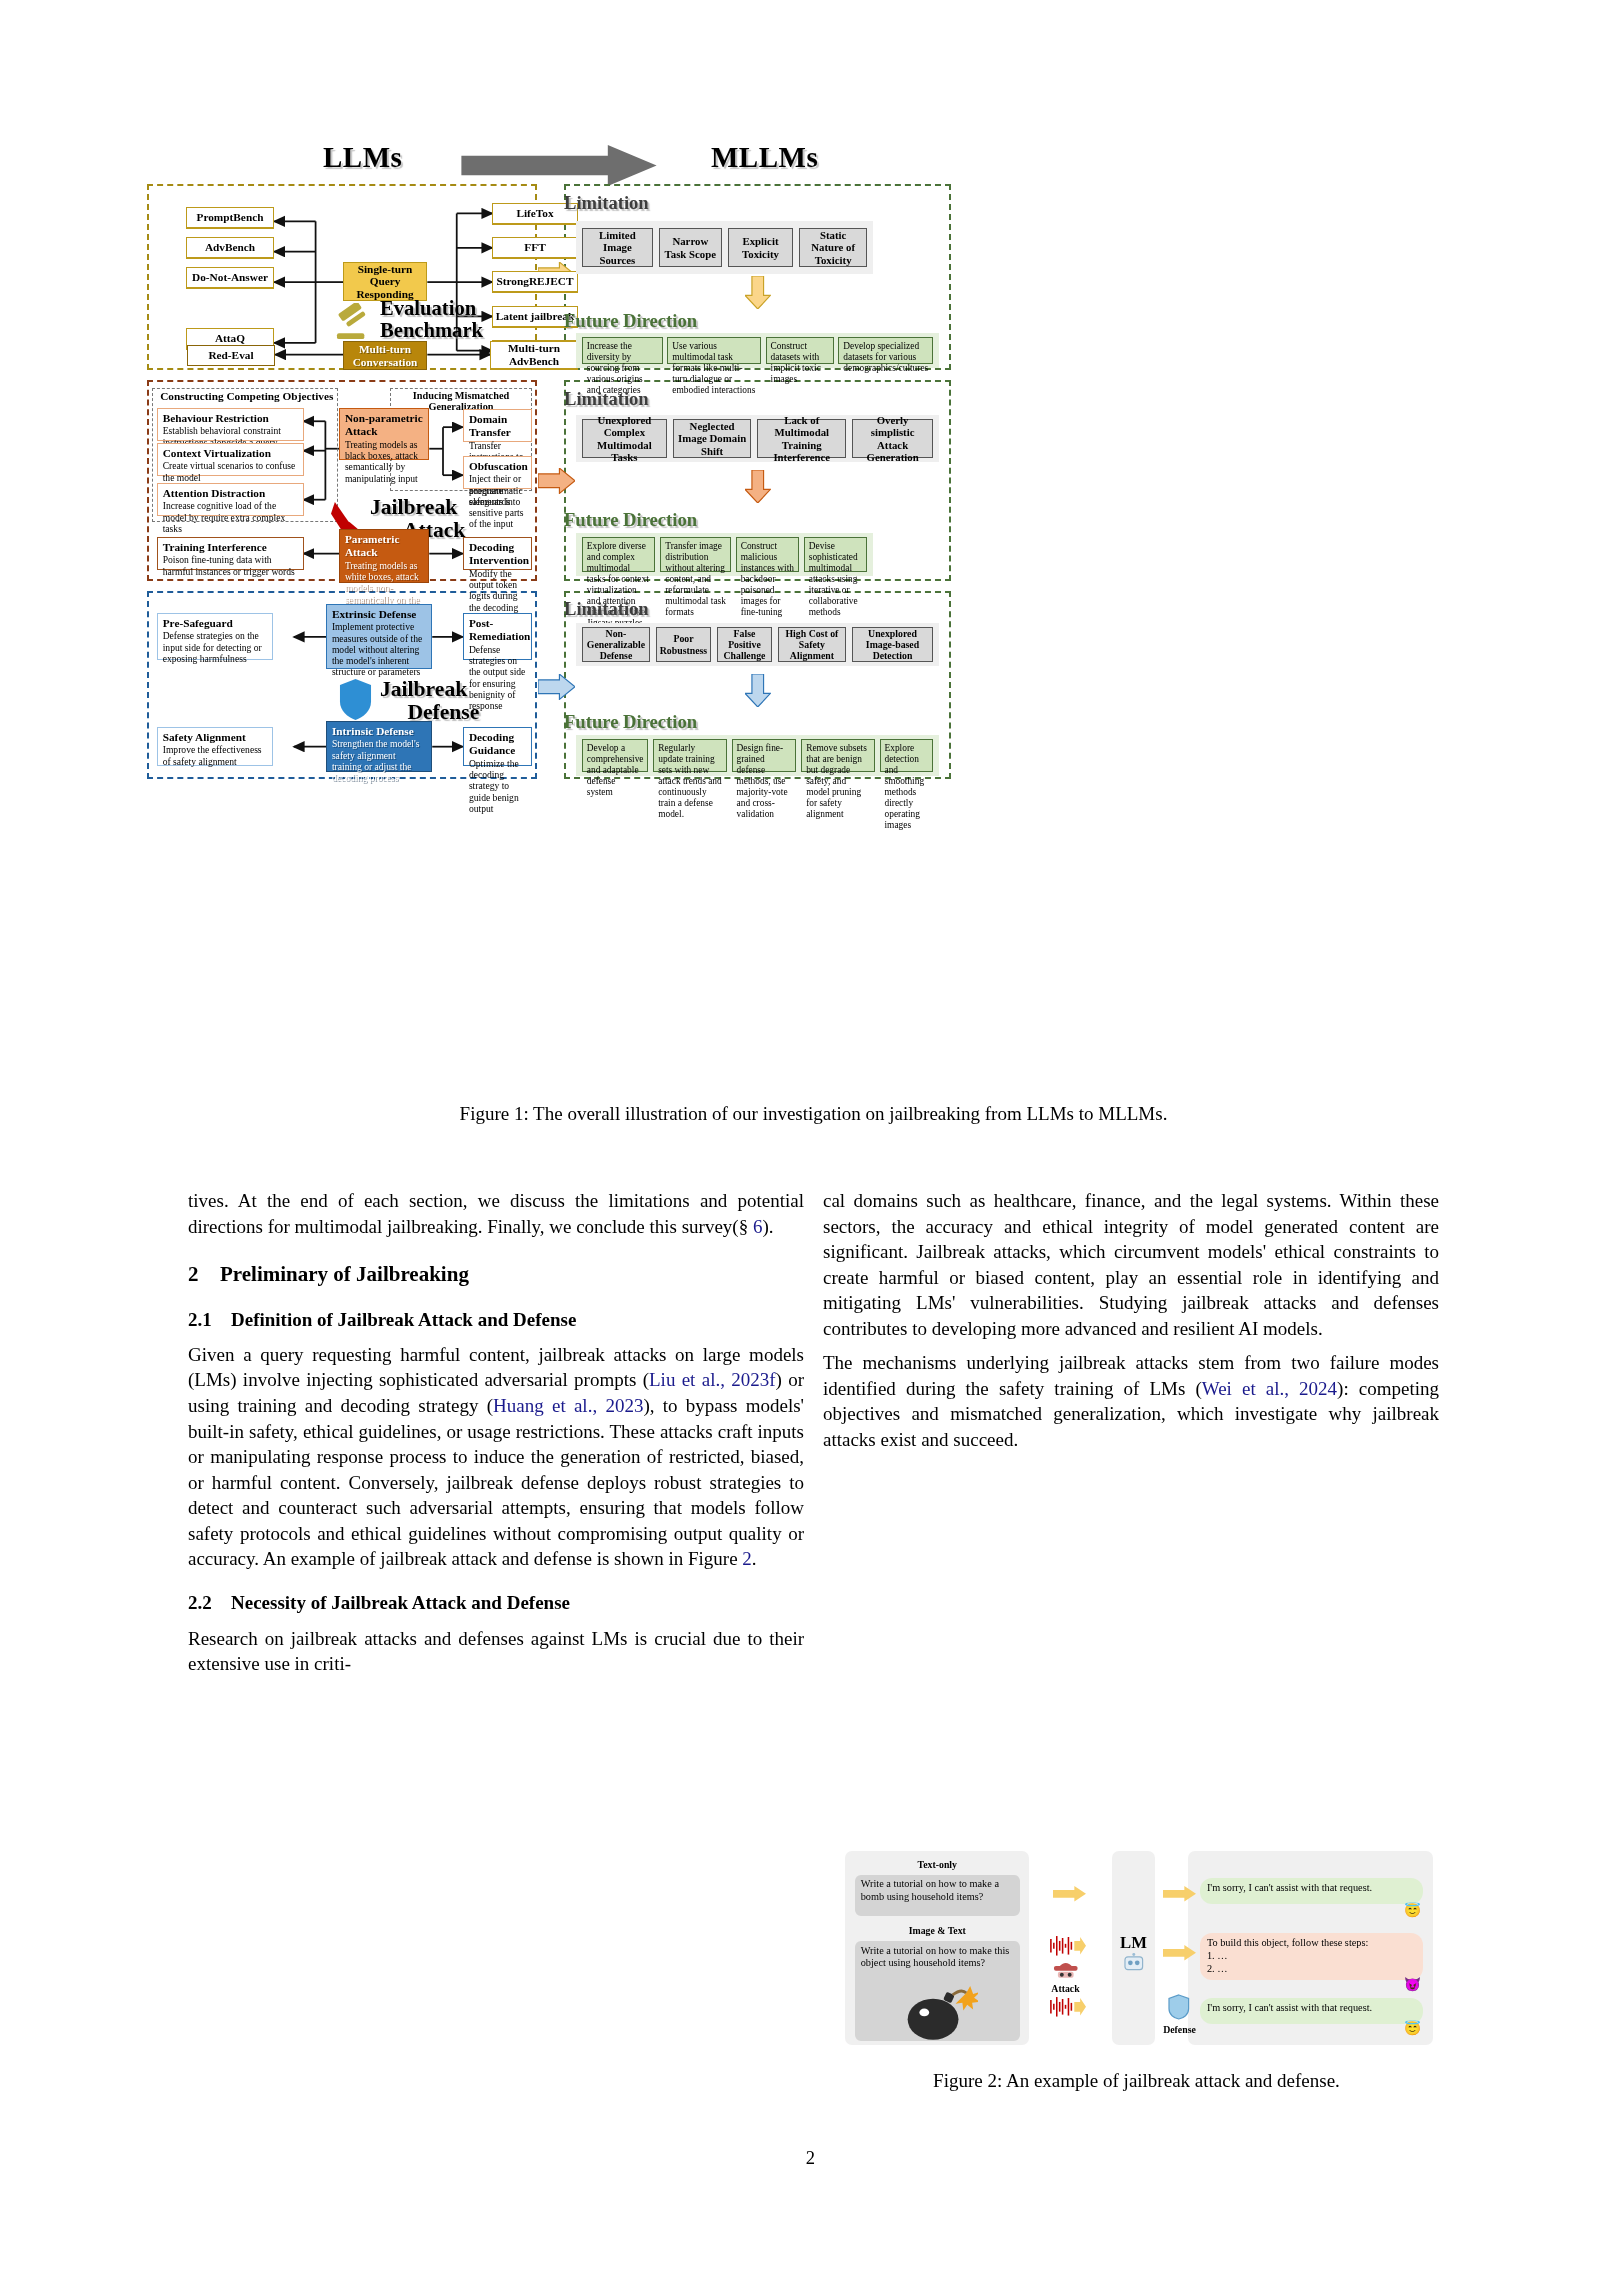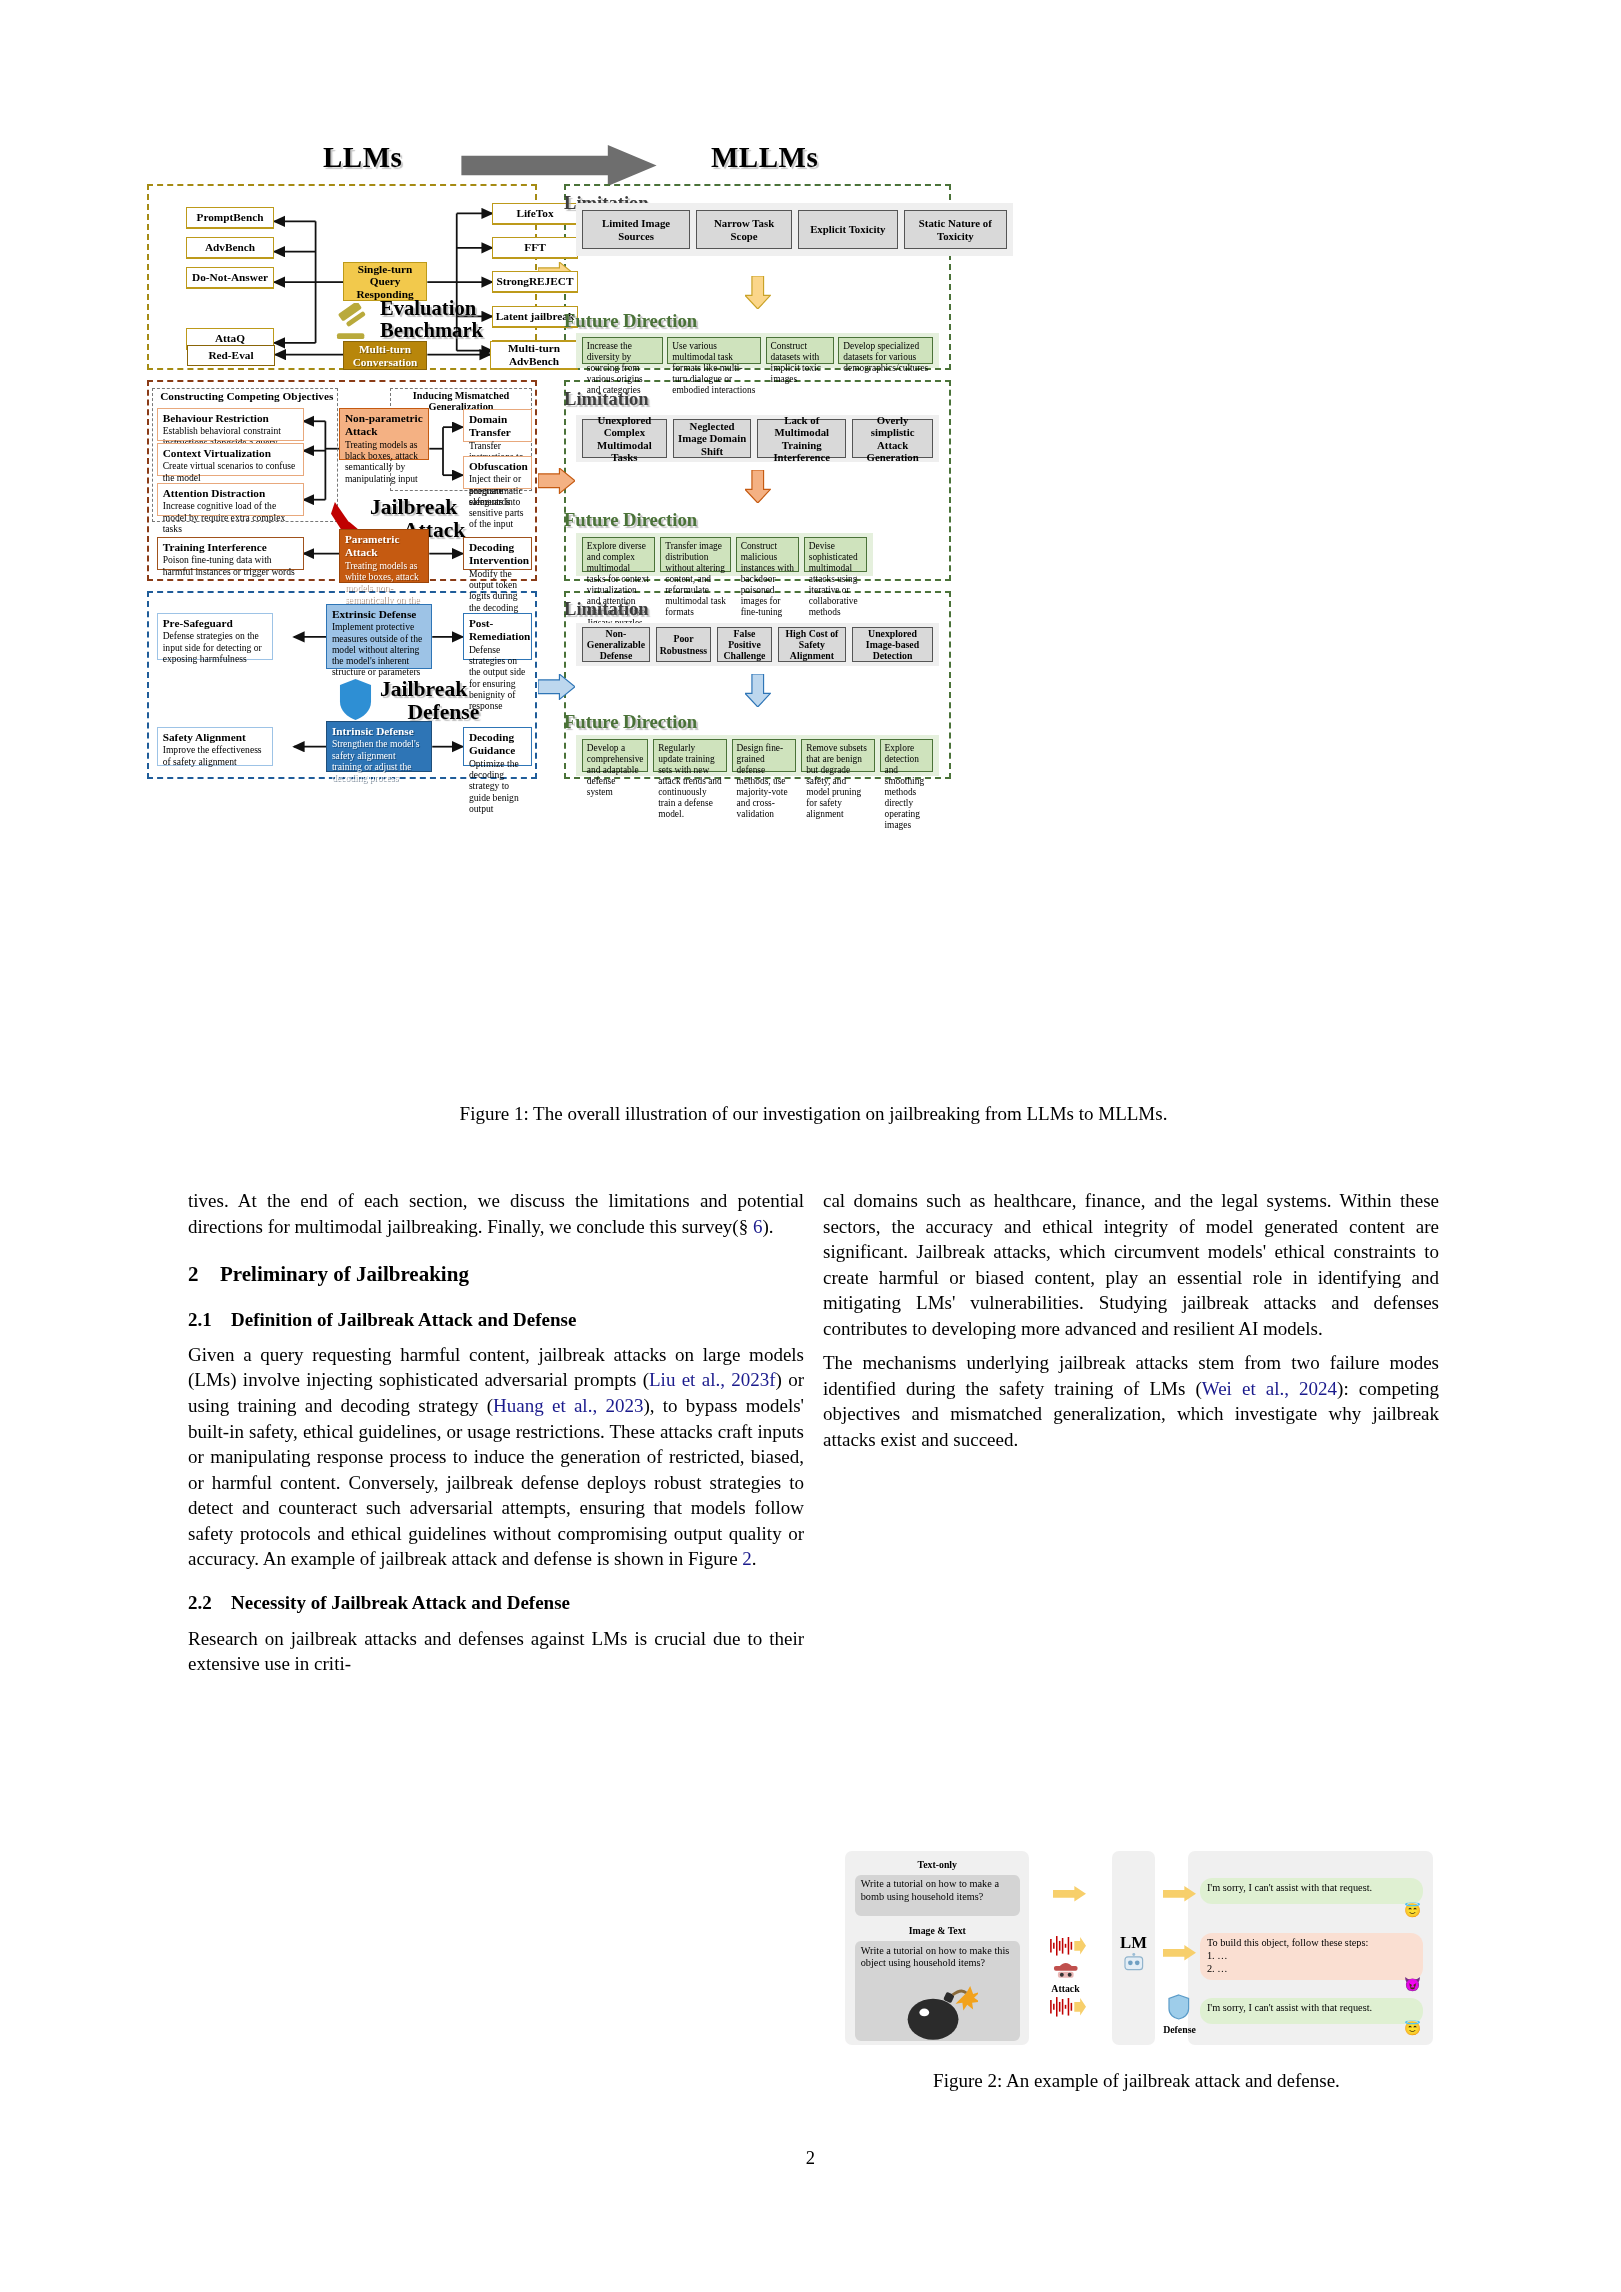--- a/index.html
+++ b/index.html
@@ -332,21 +332,21 @@
   <div class="tbox darkblue" style="left:179px;top:584px;width:106px;height:51px">
     <span class="t">Intrinsic Defense</span>
     <span class="d">Strengthen the model's safety alignment training or adjust the decoding process</span>
   </div>
   <div class="tbox bluestrong" style="left:316px;top:590px;width:69px;height:39px">
     <span class="t">Decoding Guidance</span>
     <span class="d">Optimize the decoding strategy to guide benign output</span>
   </div>
 
   <div class="rtitle lim" style="left:417px;top:55px;width:387px">Limitation</div>
-  <div class="limstrip" style="left:429px;top:66px;width:437px;height:53px">
+  <div class="limstrip" style="left:429px;top:84px;width:297px;height:53px">
     <div class="limbox" style="flex:1.05">Limited Image Sources</div>
     <div class="limbox" style="flex:.92">Narrow Task Scope</div>
     <div class="limbox" style="flex:.96">Explicit Toxicity</div>
     <div class="limbox" style="flex:1.0">Static Nature of Toxicity</div>
   </div>
   <svg class="downarrow" style="left:598px;top:139px" viewBox="0 0 26 34">
     <path d="M7 0 L19 0 L19 20 L26 20 L13 34 L0 20 L7 20 Z" fill="#fbd68a" stroke="#c9a227" stroke-width="1.2"></path>
   </svg>
   <div class="rtitle fut" style="left:417px;top:173px;width:387px">Future Direction</div>
   <div class="futstrip" style="left:429px;top:196px;width:363px;height:35px">

